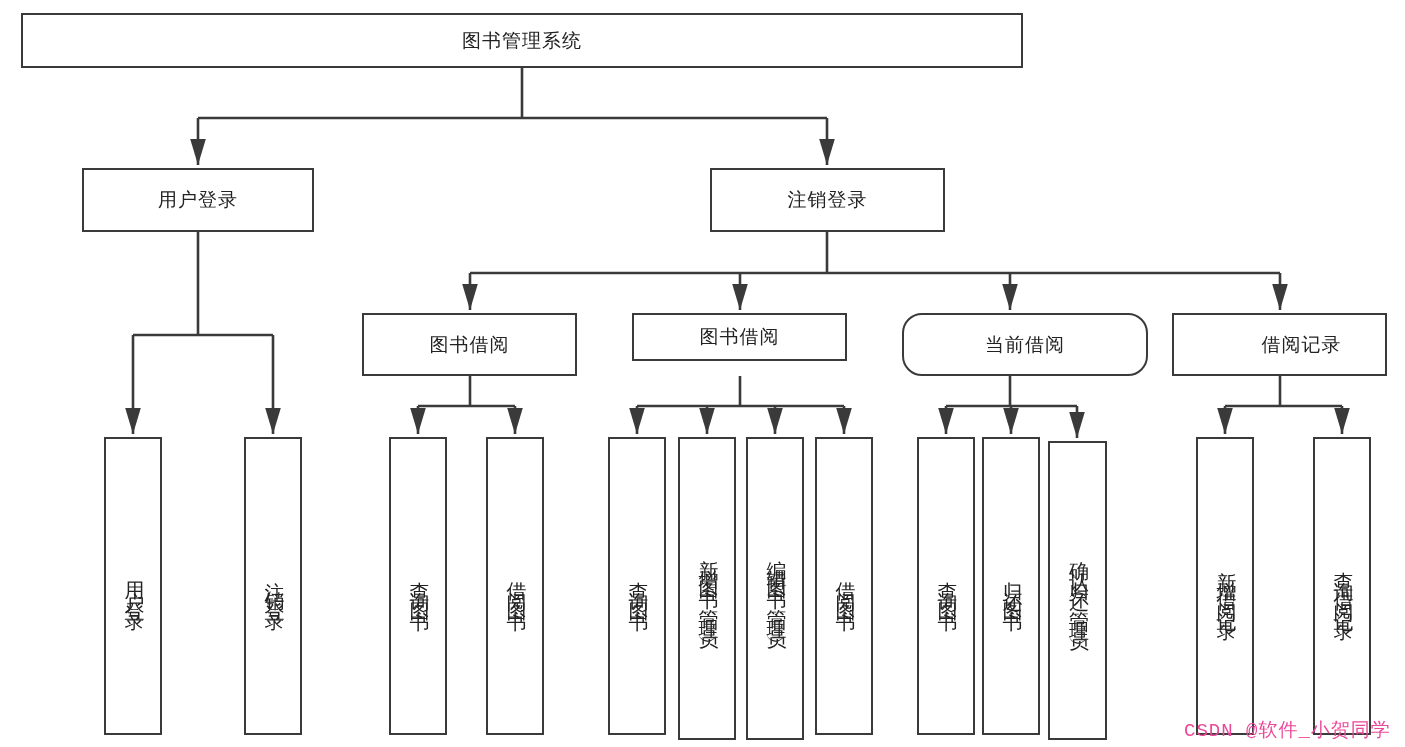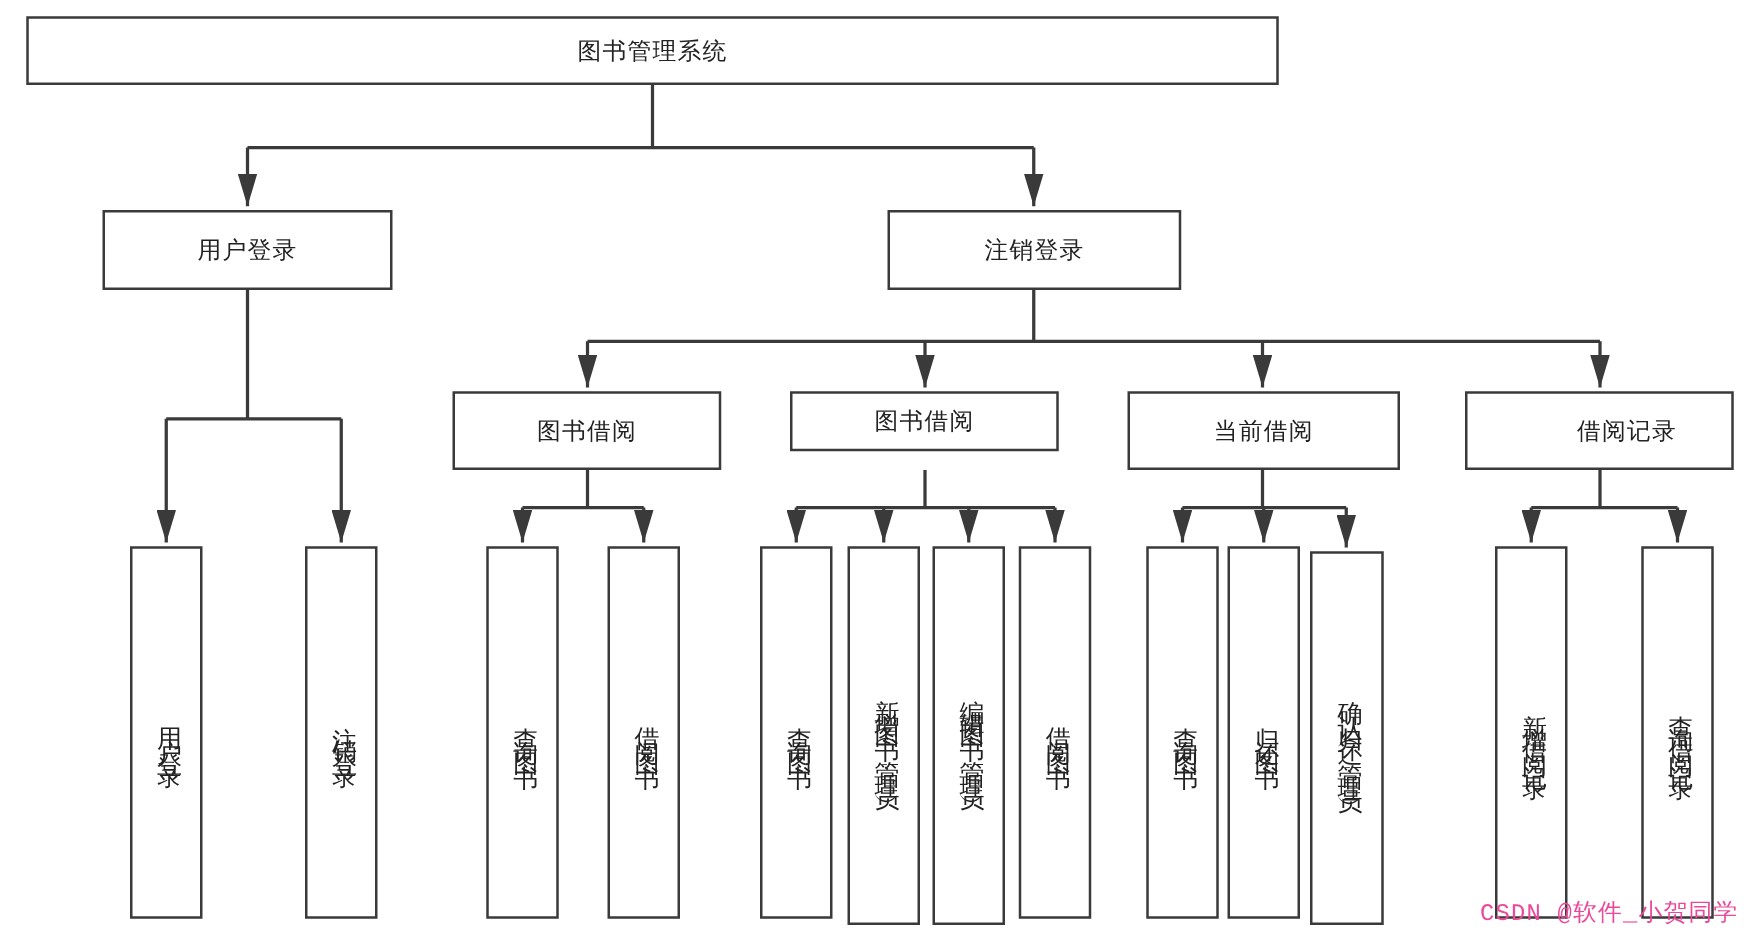--- a/index.html
+++ b/index.html
@@ -101,21 +101,21 @@
   <div class="node hbox" style="left:710px;top:168px;width:235px;height:64px;">
     <span>注销登录</span>
   </div>
 
   <div class="node hbox" style="left:362px;top:313px;width:215px;height:63px;">
     <span>图书借阅</span>
   </div>
   <div class="node hbox" style="left:632px;top:313px;width:215px;height:48px;">
     <span>图书借阅</span>
   </div>
-  <div class="node hbox" style="left:902px;top:313px;width:218px;height:63px;">
+  <div class="node hbox" style="left:902px;top:313px;width:246px;height:63px;border-radius:20px;">
     <span>当前借阅</span>
   </div>
   <div class="node hbox" style="left:1172px;top:313px;width:215px;height:63px;padding-left:44px;">
     <span>借阅记录</span>
   </div>
 
   <div class="node vbox" style="left:104px;top:437px;width:58px;height:298px;">
     <span class="vtext">用户登录</span>
   </div>
   <div class="node vbox" style="left:244px;top:437px;width:58px;height:298px;">

